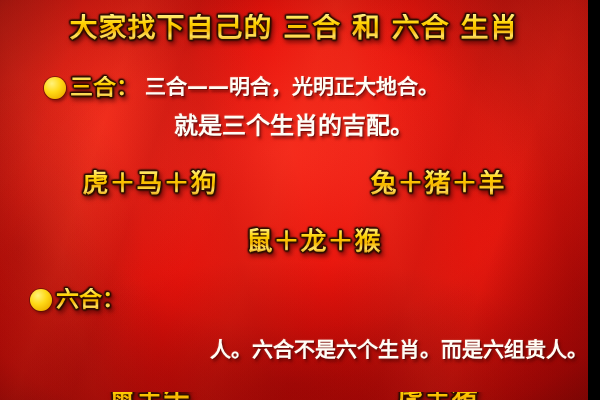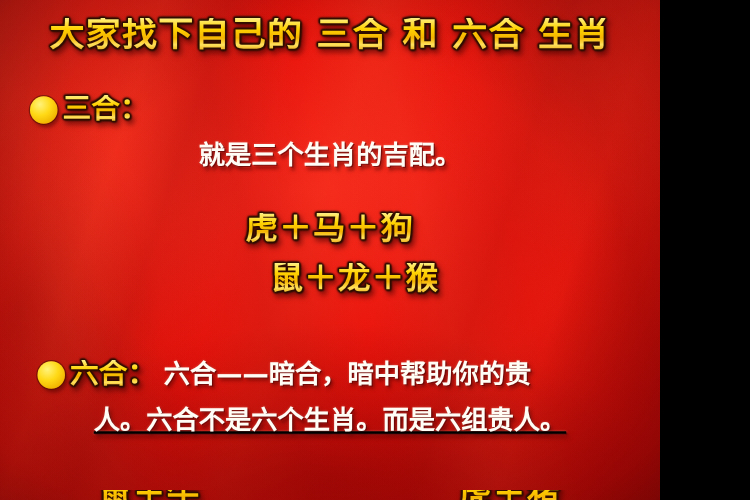--- a/index.html
+++ b/index.html
@@ -4,21 +4,21 @@
 <title>三合六合生肖</title>
 <style>
   html, body {
     margin: 0;
     padding: 0;
     background: #000;
   }
 
   #poster {
     position: relative;
-    width: 528px;
+    width: 588px;
     height: 400px;
     overflow: hidden;
     font-family: "DejaVu Sans", "Liberation Sans", sans-serif;
     background-color: #701a75;
     user-select: none;
   }
 
   
   .bg-layer {
     position: absolute;
@@ -147,43 +147,43 @@
     font-size: 23px;
     line-height: 1;
   }
 
   .sec-body {
     font-size: 21px;
     line-height: 1;
     margin-left: 6px;
   }
 
-  #sanhe-row-1 { top: 76px; padding-left: 24px; }
+  #sanhe-row-1 { top: 76px; padding-left: 44px; }
   #sanhe-row-2 { top: 114px; justify-content: center; }
-  #sanhe-row-2 .white { font-size: 21px; line-height: 1; }
+  #sanhe-row-2 .white { font-size: 24px; line-height: 1; }
 
   
   .combo-row {
     display: flex;
     justify-content: center;
     align-items: center;
     gap: 120px;
   }
   #combo-row-1 { top: 170px; }
-  #combo-row-2 { top: 210px; padding-left: 40px; }
+  #combo-row-2 { top: 228px; padding-left: 40px; }
   .combo-cell {
     font-size: 26px;
     line-height: 1;
     min-width: 168px;
     text-align: center;
     letter-spacing: 1px;
   }
 
   #liuhe-row-1 { top: 288px; padding-left: 30px; }
-  #liuhe-row-2 { top: 326px; justify-content: center; text-decoration: underline; }
+  #liuhe-row-2 { top: 340px; justify-content: flex-end; }
   #liuhe-row-2 .white { font-size: 21px; line-height: 1; }
 
   
   #combo-row-3 {
     top: 392px;
     overflow: hidden;
     height: 8px;
   }
   #combo-row-3 .combo-cell {
     font-size: 26px;
@@ -203,38 +203,39 @@
 
   <div class="content">
 
     <div class="row" id="title-row">
       <span class="title-text gold">大家找下自己的 三合 和 六合 生肖</span>
     </div>
 
     <div class="row" id="sanhe-row-1">
       <span class="bullet"></span>
       <span class="sec-label gold">三合：</span>
+      <span class="sec-body white">三合——明合，光明正大地合。</span>
     </div>
 
     <div class="row" id="sanhe-row-2">
       <span class="white">就是三个生肖的吉配。</span>
     </div>
 
     <div class="row combo-row" id="combo-row-1">
       <span class="combo-cell gold">虎＋马＋狗</span>
+      <span class="combo-cell gold">兔＋猪＋羊</span>
     </div>
 
     <div class="row combo-row" id="combo-row-2">
       <span class="combo-cell gold">鼠＋龙＋猴</span>
     </div>
 
     <div class="row" id="liuhe-row-1">
       <span class="bullet"></span>
       <span class="sec-label gold">六合：</span>
-      <span class="sec-body white">六合——暗合，暗中帮助你的贵</span>
     </div>
 
     <div class="row" id="liuhe-row-2">
       <span class="white">人。六合不是六个生肖。而是六组贵人。</span>
     </div>
 
     <div class="row combo-row" id="combo-row-3">
       <span class="combo-cell gold">鼠＋牛</span>
       <span class="combo-cell gold">虎＋猪</span>
     </div>

